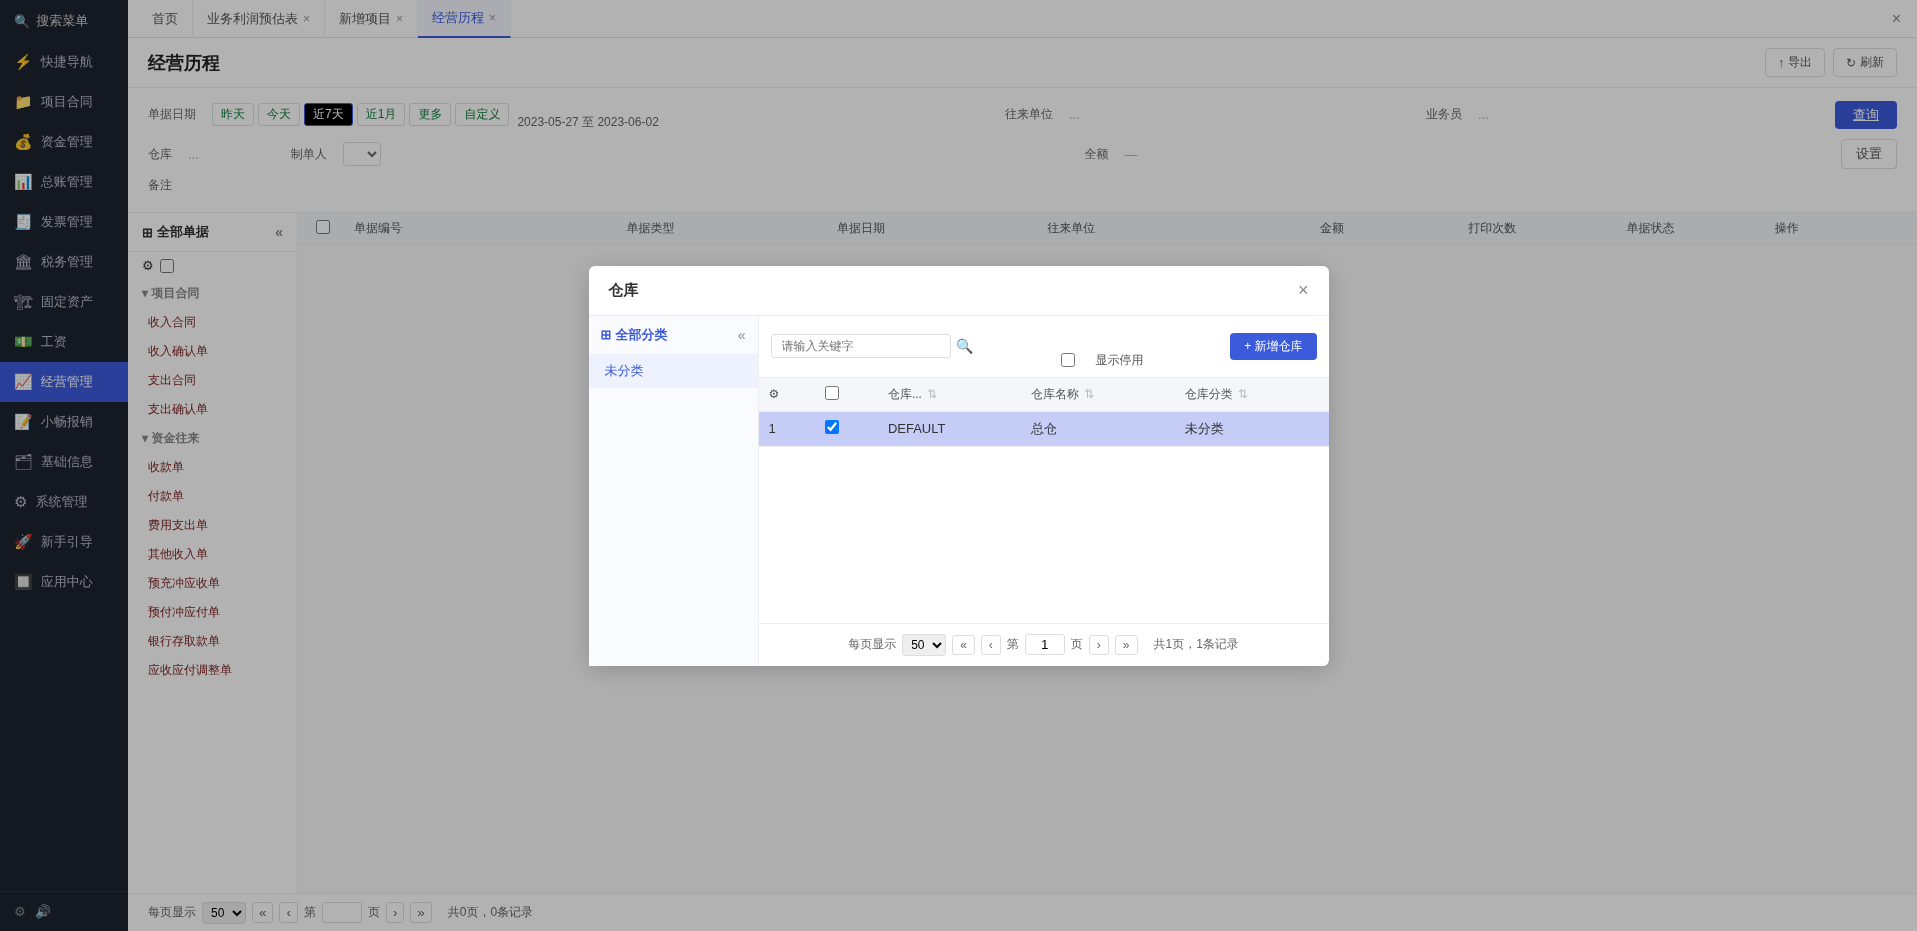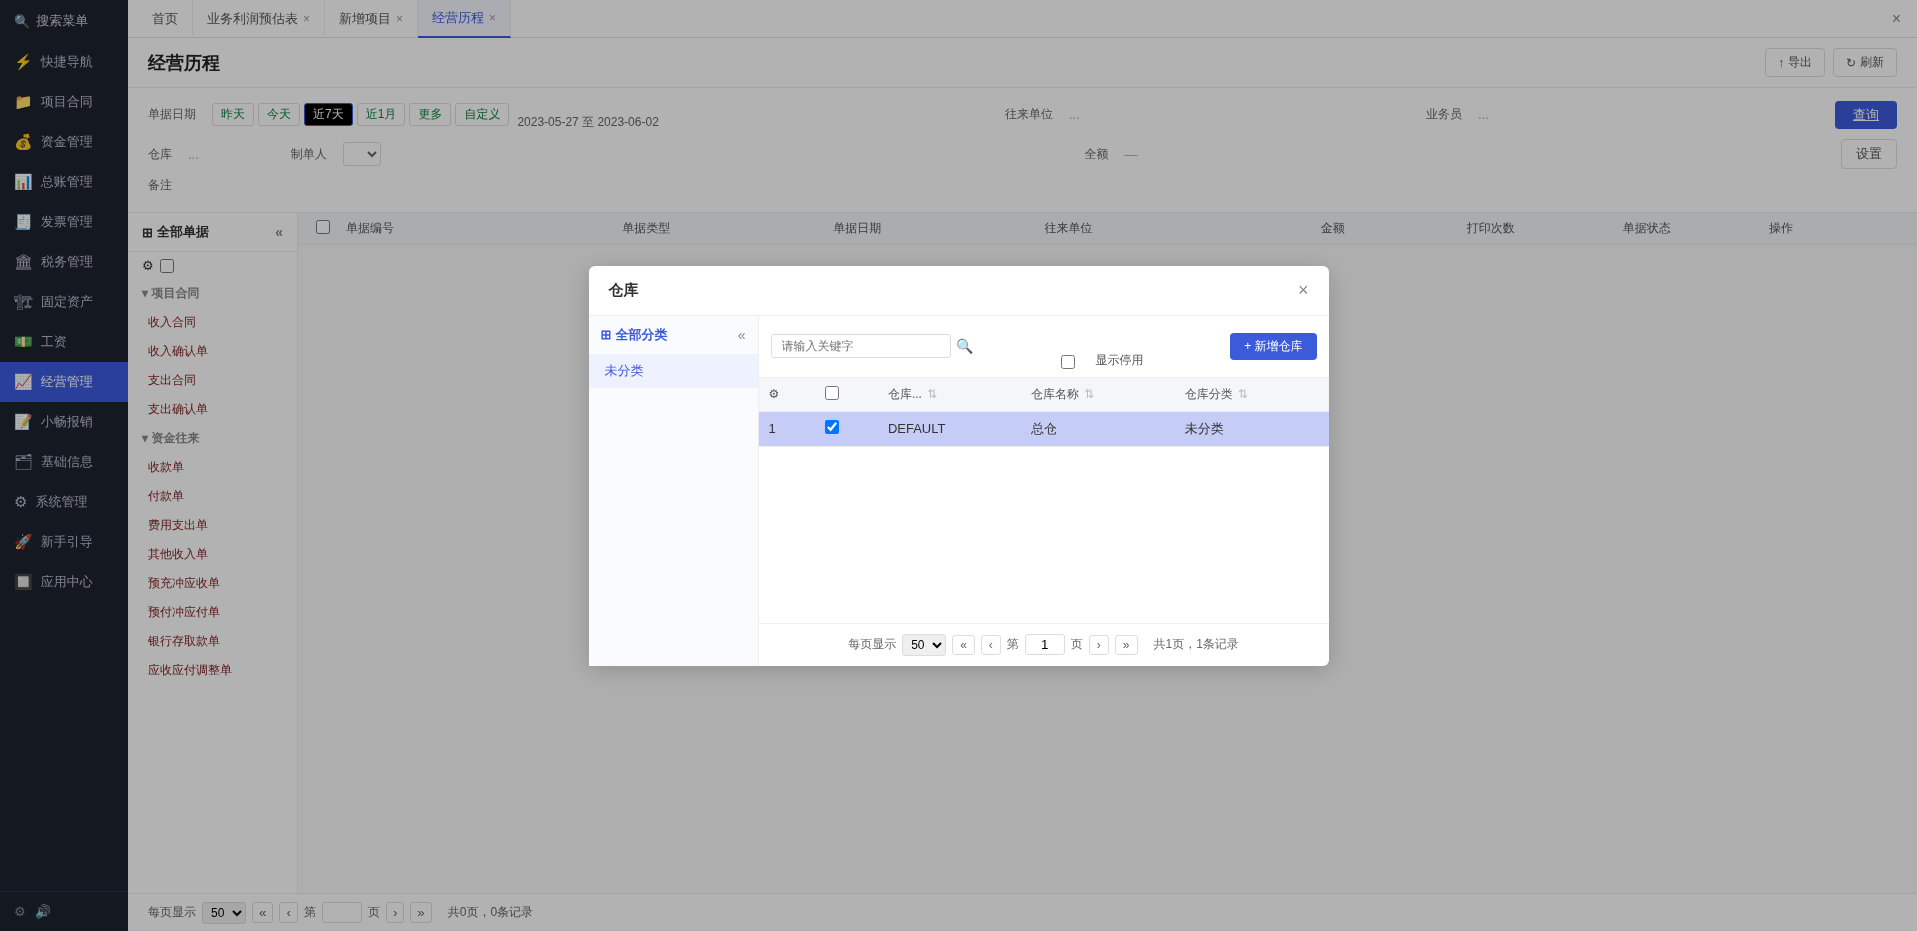--- a/index.html
+++ b/index.html
@@ -164,21 +164,21 @@
       padding: 8px 12px; border-bottom: 1px solid #eee;
     }
     .modal-search {
       display: flex; align-items: center; gap: 6px;
     }
     .modal-search-input {
       border: 1px solid #ddd; border-radius: 3px; padding: 4px 10px;
       font-size: 12px; width: 180px; outline: none;
     }
     .modal-search-icon { color: #888; font-size: 14px; }
-    .show-disabled { display: flex; align-items: flex-end; gap: 21px; font-size: 12px; color: #555; margin-top: 28px; }
+    .show-disabled { display: flex; align-items: center; gap: 21px; font-size: 12px; color: #555; margin-top: 28px; }
     .btn-add-warehouse {
       padding: 5px 14px; background: #3b5bdb; color: #fff; border: none;
       border-radius: 4px; font-size: 12px; cursor: pointer;
     }
 
     
     .modal-table { flex: 1; overflow: auto; }
     table { width: 100%; border-collapse: collapse; }
     thead tr { background: #f5f6fa; }
     th {
@@ -211,21 +211,21 @@
       border-radius: 4px; font-size: 13px; cursor: pointer; color: #555;
     }
     .btn-confirm {
       padding: 6px 20px; background: #3b5bdb; color: #fff; border: none;
       border-radius: 4px; font-size: 13px; cursor: pointer;
     }
 
     
     .main-table-header {
       display: flex; background: #f5f6fa; border-bottom: 1px solid #eee;
-      font-size: 12px; color: #555; padding: 7px 10px; align-items: center; gap: 0;
+      font-size: 12px; color: #555; padding: 7px 10px; align-items: center; gap: 8px;
     }
     .col { padding: 0 8px; }
 
     .empty-hint { text-align: center; padding: 40px; color: #999; font-size: 13px; }
 
     
     ::-webkit-scrollbar { width: 6px; height: 6px; }
     ::-webkit-scrollbar-track { background: #f1f1f1; }
     ::-webkit-scrollbar-thumb { background: #ccc; border-radius: 3px; }
   </style>

